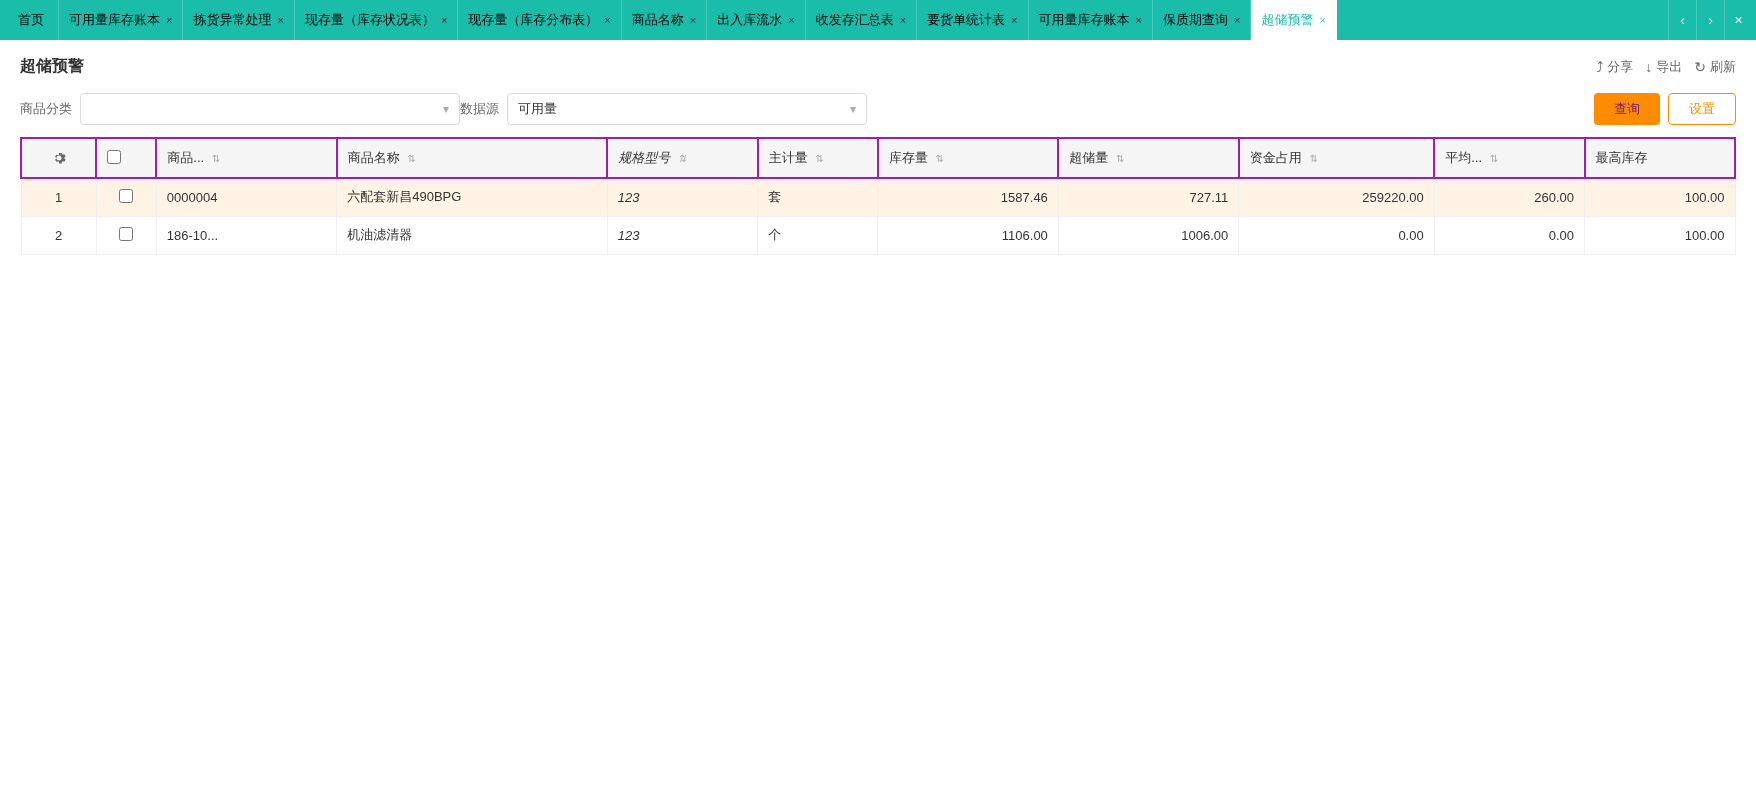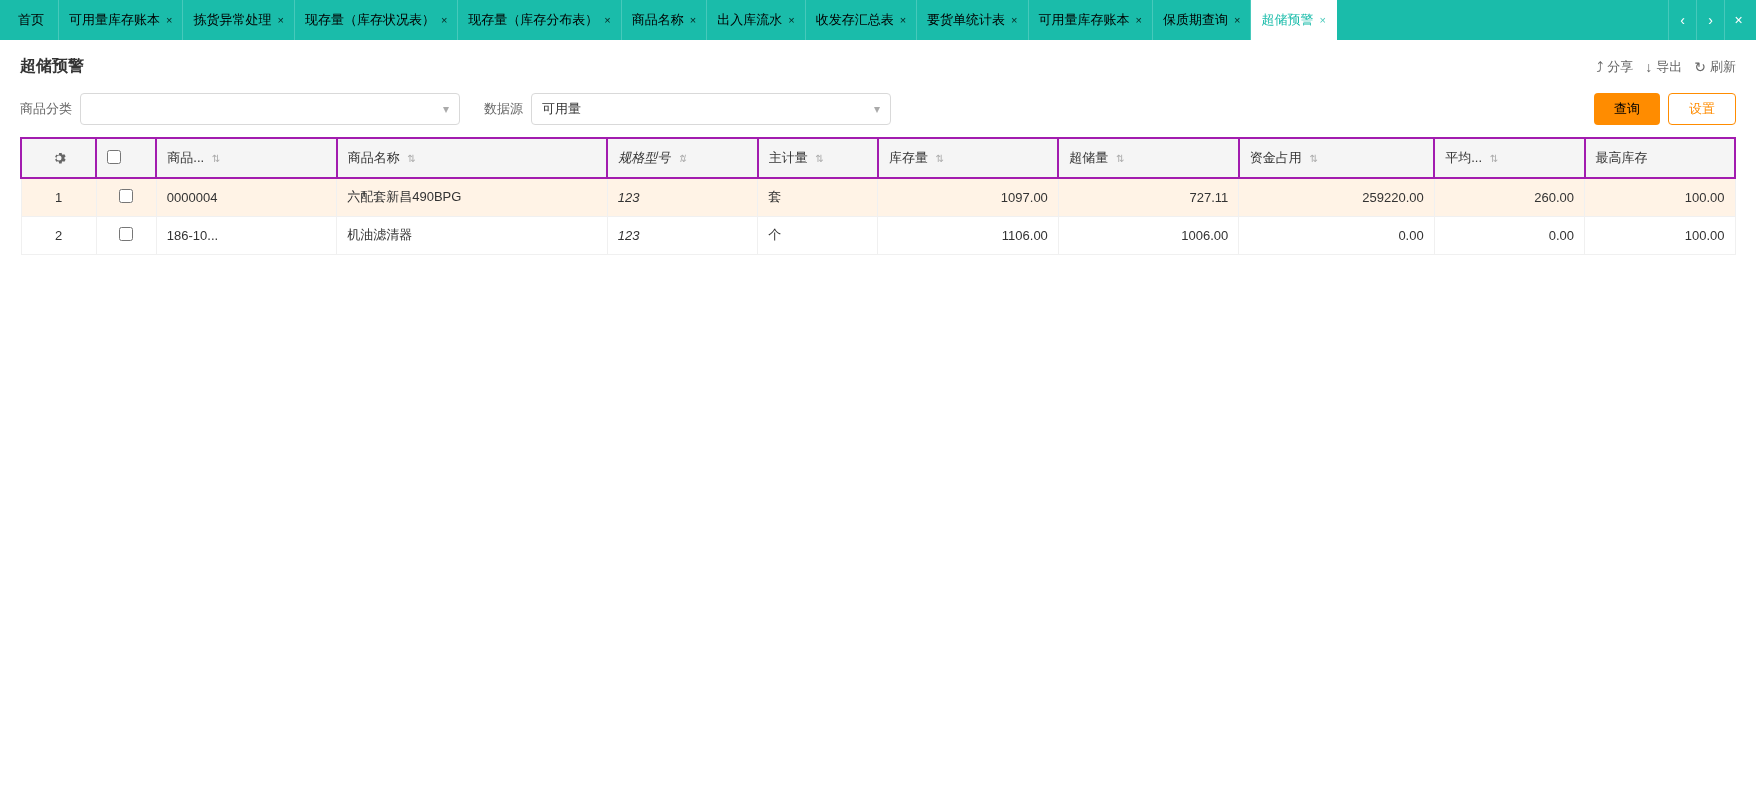--- a/index.html
+++ b/index.html
@@ -84,21 +84,20 @@
       color: #666;
       font-size: 13px;
       cursor: pointer;
     }
     .title-action-btn .icon { font-size: 14px; }
 
     
     .filter-row {
       display: flex;
       align-items: center;
-      gap: 24px;
       margin-bottom: 12px;
     }
     .filter-group {
       display: flex;
       align-items: center;
       gap: 8px;
     }
     .filter-label {
       color: #666;
       white-space: nowrap;
@@ -131,21 +130,21 @@
     .filter-select-datasource .arrow { color: #aaa; font-size: 12px; }
 
     
     .action-btns {
       display: flex;
       gap: 8px;
       margin-left: auto;
     }
     .btn-query {
       background: #ff8c00;
-      color: #000000;
+      color: #701a75;
       border: none;
       border-radius: 4px;
       padding: 6px 20px;
       cursor: pointer;
       font-size: 13px;
     }
     .btn-settings {
       background: #fff;
       color: #ff8c00;
       border: 1px solid #ff8c00;
@@ -382,21 +381,21 @@
     <tbody id="table-body">
     <tr class="highlighted">
     <td class="col-rownum center">1</td>
     <td class="col-check center">
       <input type="checkbox" style="">
     </td>
     <td class="col-sku">0000004</td>
     <td class="col-name">六配套新昌490BPG</td>
     <td class="col-spec">123</td>
     <td class="col-unit">套</td>
-    <td class="col-stock num">1097.00</td>
+    <td class="col-stock num">1587.46</td>
     <td class="col-over num">727.11</td>
     <td class="col-capital num">259220.00</td>
     <td class="col-avg num">260.00</td>
     <td class="col-maxstock num">100.00</td>
   </tr>
         <tr>
     <td class="col-rownum center">2</td>
     <td class="col-check center">
       <input type="checkbox" style="">
     </td>

